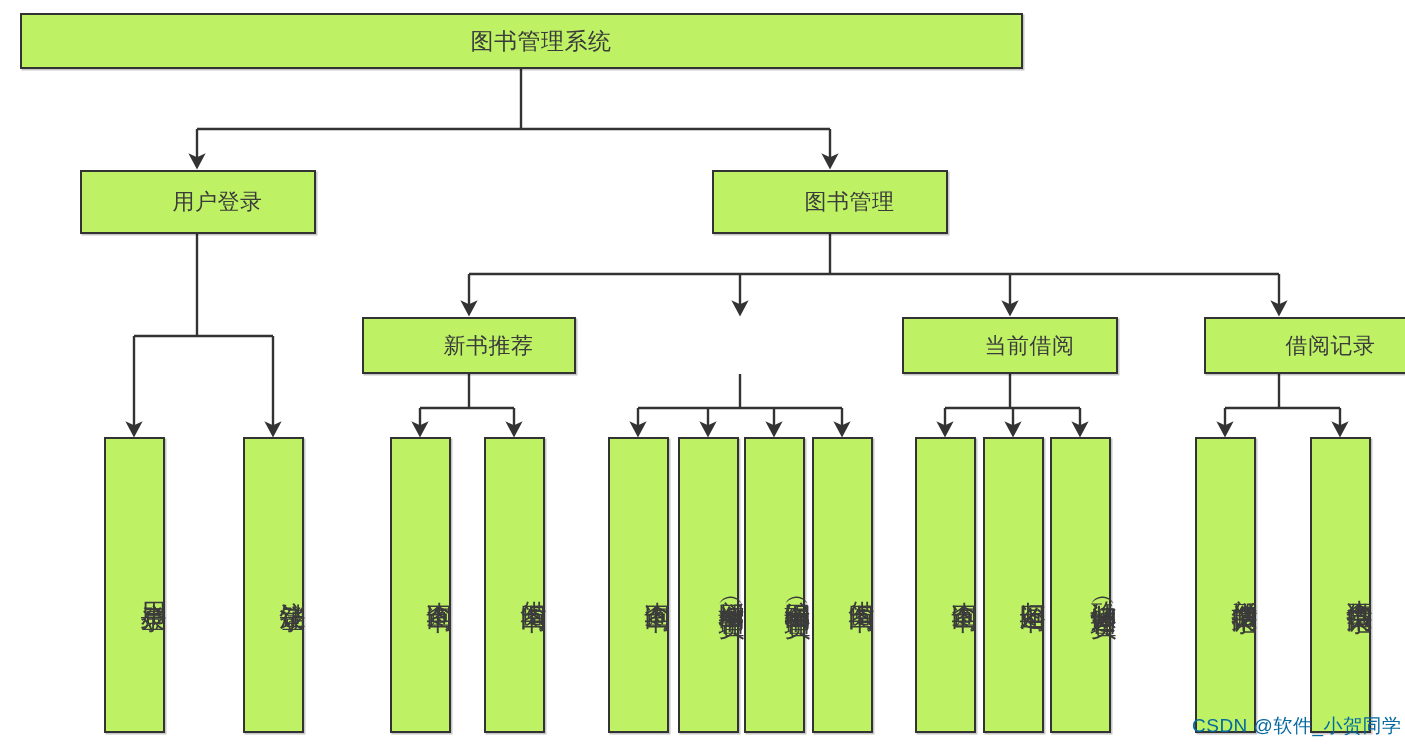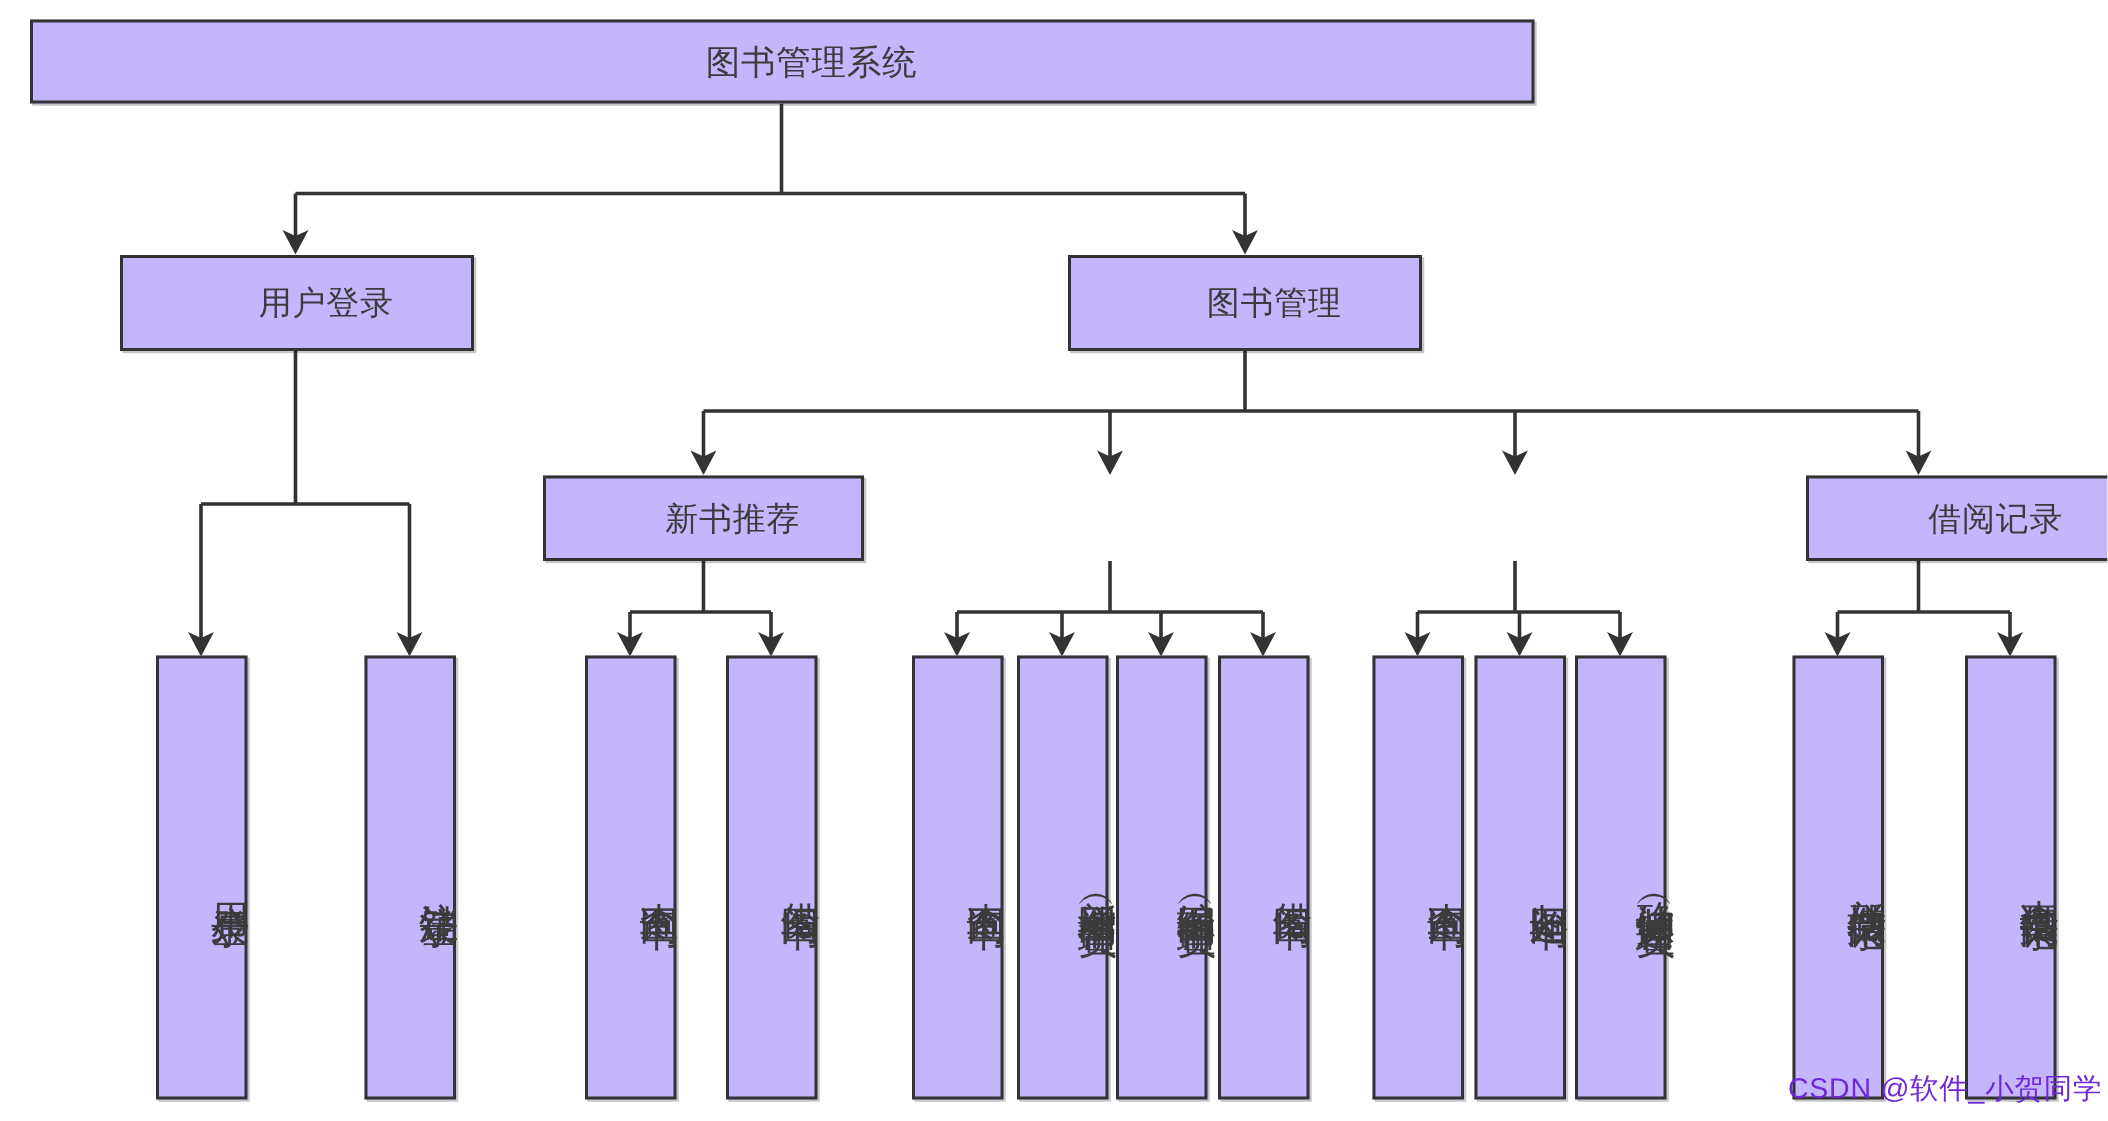--- a/index.html
+++ b/index.html
@@ -21,21 +21,21 @@
     position: absolute;
     left: 0;
     top: 0;
     width: 1405px;
     height: 747px;
     pointer-events: none;
   }
   .node {
     position: absolute;
     box-sizing: border-box;
-    background: #c4b5fd;
+    background: #bef264;
     border: 2px solid #333333;
     box-shadow: 1.5px 1.5px 0 rgba(0,0,0,0.22);
     display: flex;
     align-items: center;
     justify-content: center;
     color: #3b3b3b;
     padding-left: 39px;
   }
   .node .label {
     display: block;
@@ -64,21 +64,21 @@
     white-space: nowrap;
   }
   .node.vert.short {
     align-items: center;
     justify-content: center;
     padding-top: 0;
   }
   .watermark {
     position: absolute;
     font-size: 19px;
-    color: #6d28d9;
+    color: #0369a1;
     white-space: nowrap;
     letter-spacing: 0.5px;
   }
 </style>
 </head>
 <body>
 
 <div id="canvas">
 
   <svg class="edges" viewBox="0 0 1405 747">
@@ -150,20 +150,23 @@
   <div class="node horiz" style="left:80px; top:170px; width:236px; height:64px;">
     <span class="label">用户登录</span>
   </div>
   <div class="node horiz" style="left:362px; top:317px; width:214px; height:57px;">
     <span class="label">新书推荐</span>
   </div>
 
   <div class="node horiz" style="left:712px; top:170px; width:236px; height:64px;">
     <span class="label">图书管理</span>
   </div>
+  <div class="node horiz" style="left:902px; top:317px; width:216px; height:57px;">
+    <span class="label">当前借阅</span>
+  </div>
   <div class="node horiz" style="left:1204px; top:317px; width:214px; height:57px;">
     <span class="label">借阅记录</span>
   </div>
 
   <div class="node vert short" style="left:104px; top:437px; width:61px; height:296px;">
     <span class="label">用户登录</span>
   </div>
   <div class="node vert short" style="left:243px; top:437px; width:61px; height:296px;">
     <span class="label">注销登录</span>
   </div>

